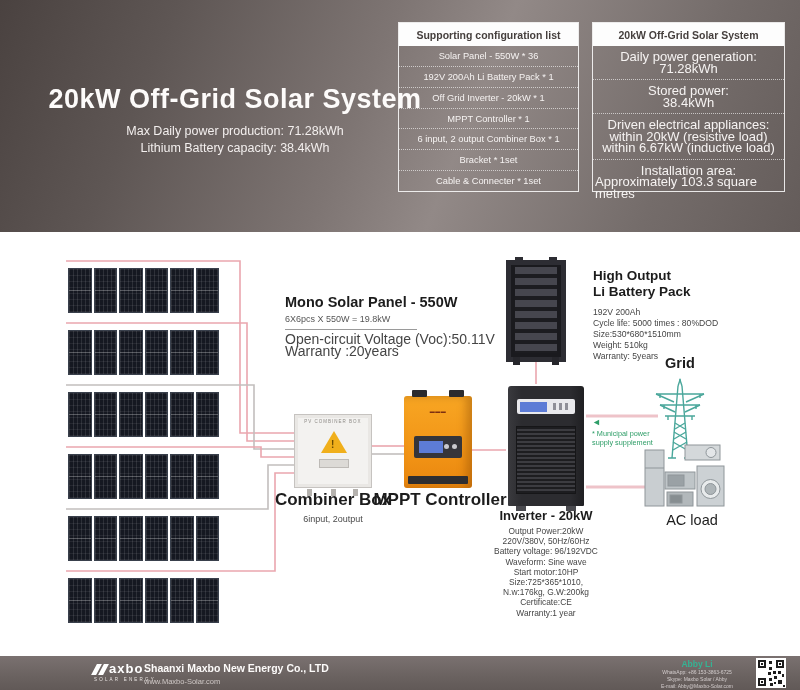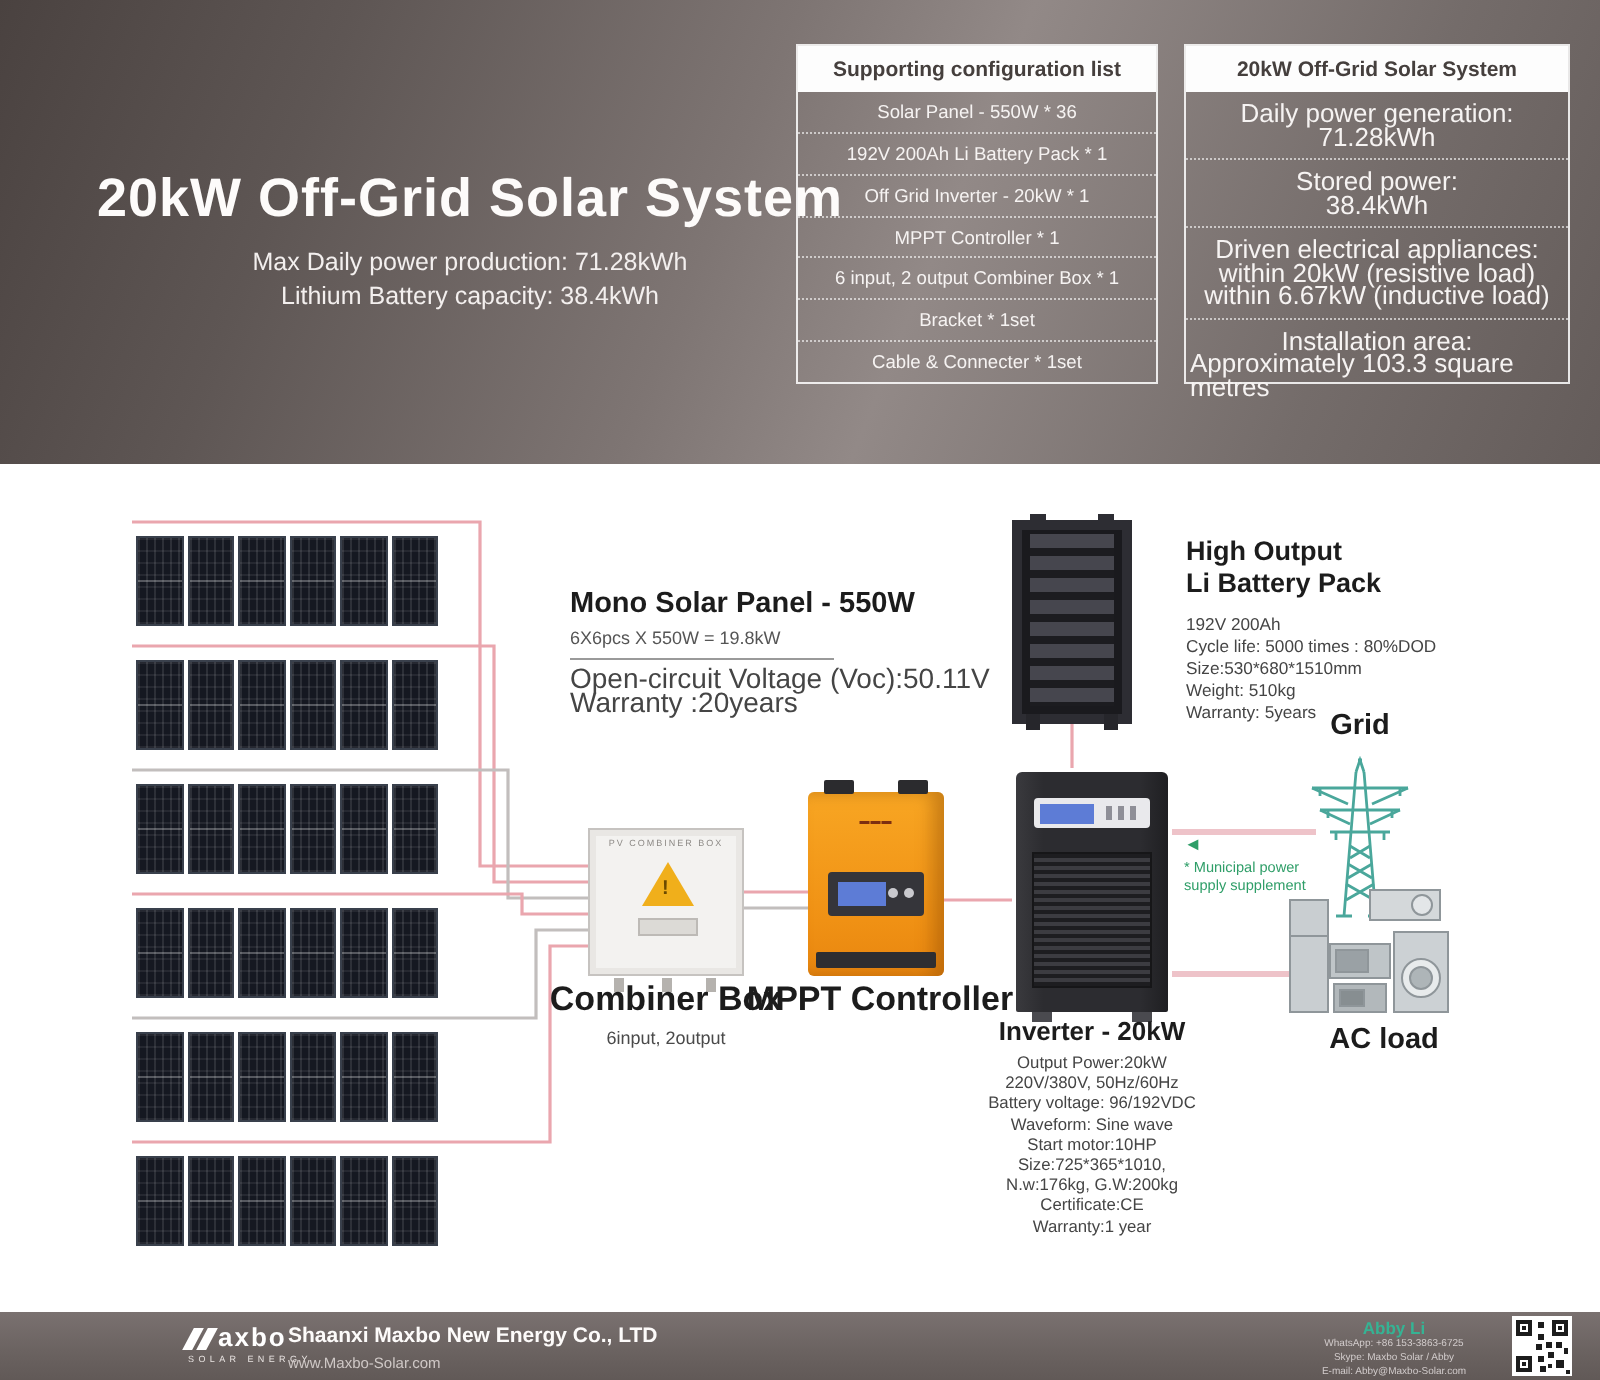--- a/index.html
+++ b/index.html
@@ -50,21 +50,21 @@
   .clabel { position:relative; left:-100px; width:200px; text-align:center; }
   .clabel .blk-title { font-size:17px; }
   .clabel .sub { font-size:9px; color:#4a4a4a; margin-top:4px; }
   .clabel .spec-line { font-size:8.4px; color:#454545; line-height:10.2px; }
   .clabel .specs { margin-top:3px; }
   .inv-blk .blk-title { font-size:13px; }
 
   .grid-label { position:absolute; left:630px; top:355px; width:100px; text-align:center;
     font-size:14.5px; font-weight:bold; color:#1c1c1c; }
   .ac-label { position:absolute; left:642px; top:512px; width:100px; text-align:center;
-    font-size:14.5px; font-weight:bold; color:#1c1c1c; }
+    font-size:14.5px; font-weight:normal; color:#1c1c1c; }
   .note-blk { position:absolute; left:592px; top:418px; width:70px; text-align:left; color:#2f9e68; }
   .note-arrow { font-size:9px; line-height:9px; }
   .note-text { font-size:7.3px; line-height:9px; margin-top:2px; }
 
   
   #solar-array { position:absolute; left:68px; top:268px; width:152px; height:356px; }
   .panel { position:absolute; width:23.5px; height:45px; background:#151821; border:1px solid #39404c;
     background-image:
       linear-gradient(180deg, transparent 21px, rgba(255,255,255,.28) 21px, rgba(255,255,255,.28) 22px, transparent 22px),
       repeating-linear-gradient(90deg, rgba(255,255,255,.10) 0 1px, transparent 1px 4px),

